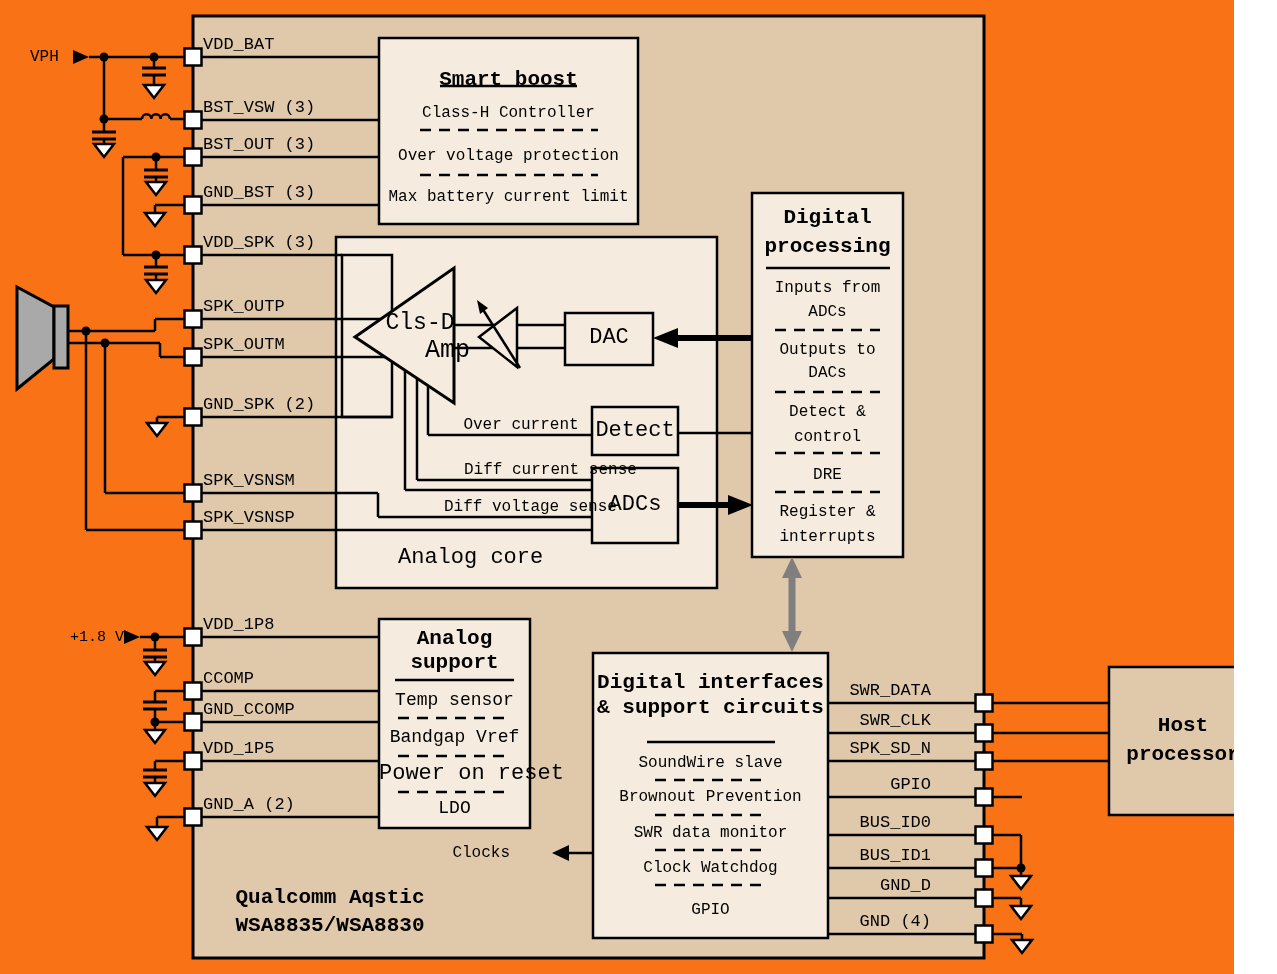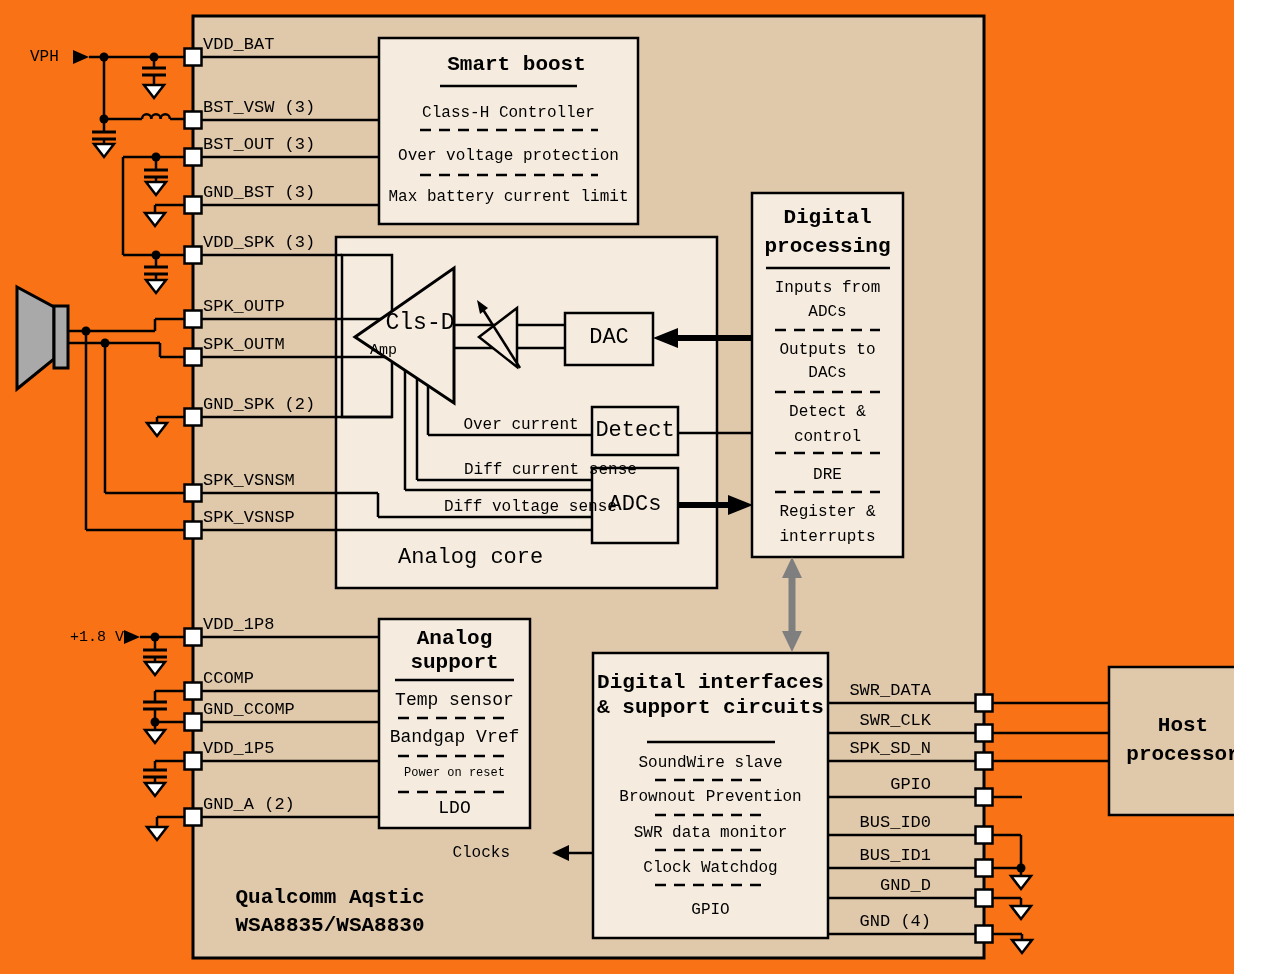--- a/index.html
+++ b/index.html
@@ -274,21 +274,21 @@
 
 <div class="lbl pinR" style="right:303px;top:681px;">SWR_DATA</div>
 <div class="lbl pinR" style="right:303px;top:711px;">SWR_CLK</div>
 <div class="lbl pinR" style="right:303px;top:739px;">SPK_SD_N</div>
 <div class="lbl pinR" style="right:303px;top:775px;">GPIO</div>
 <div class="lbl pinR" style="right:303px;top:813px;">BUS_ID0</div>
 <div class="lbl pinR" style="right:303px;top:846px;">BUS_ID1</div>
 <div class="lbl pinR" style="right:303px;top:876px;">GND_D</div>
 <div class="lbl pinR" style="right:303px;top:912px;">GND (4)</div>
 
-<div class="lbl blkTitle" style="left:379px;top:52px;width:259px;padding-left:8px;">Smart boost</div>
+<div class="lbl blkTitle" style="left:379px;top:67px;width:259px;">Smart boost</div>
 <div class="lbl blkItem" style="left:379px;top:102px;width:259px;">Class-H Controller</div>
 <div class="lbl blkItem" style="left:379px;top:145px;width:259px;">Over voltage protection</div>
 <div class="lbl blkItem" style="left:379px;top:186px;width:259px;">Max battery current limit</div>
 
 <div class="lbl blkTitle" style="left:752px;top:205px;width:151px;">Digital</div>
 <div class="lbl blkTitle" style="left:752px;top:234px;width:151px;">processing</div>
 <div class="lbl blkItem" style="left:752px;top:277px;width:151px;">Inputs from</div>
 <div class="lbl blkItem" style="left:752px;top:301px;width:151px;">ADCs</div>
 <div class="lbl blkItem" style="left:752px;top:339px;width:151px;">Outputs to</div>
 <div class="lbl blkItem" style="left:752px;top:362px;width:151px;">DACs</div>
@@ -303,26 +303,26 @@
 <div class="lbl blkItem" style="left:593px;top:752px;width:235px;">SoundWire slave</div>
 <div class="lbl blkItem" style="left:593px;top:786px;width:235px;">Brownout Prevention</div>
 <div class="lbl blkItem" style="left:593px;top:822px;width:235px;">SWR data monitor</div>
 <div class="lbl blkItem" style="left:593px;top:857px;width:235px;">Clock Watchdog</div>
 <div class="lbl blkItem" style="left:593px;top:899px;width:235px;">GPIO</div>
 
 <div class="lbl blkTitle" style="left:379px;top:626px;width:151px;">Analog</div>
 <div class="lbl blkTitle" style="left:379px;top:650px;width:151px;">support</div>
 <div class="lbl blkItemS" style="left:379px;top:690px;width:151px;">Temp sensor</div>
 <div class="lbl blkItemS" style="left:379px;top:727px;width:151px;">Bandgap Vref</div>
-<div class="lbl blkItemS" style="left:379px;top:763px;width:151px;font-size:12px;text-align:center;">Power on reset</div>
+<div class="lbl blkItemS" style="left:379px;top:763px;width:151px;font-size:22px;text-align:center;">Power on reset</div>
 <div class="lbl blkItemS" style="left:379px;top:798px;width:151px;">LDO</div>
 
 <div class="lbl big" style="left:398px;top:546px;">Analog core</div>
 <div class="lbl big" style="left:370px;top:311px;width:100px;text-align:center;font-size:23px;">Cls-D</div>
-<div class="lbl big" style="left:370px;top:339px;width:100px;text-align:left;font-size:15px;">Amp</div>
+<div class="lbl big" style="left:370px;top:339px;width:100px;text-align:right;font-size:25px;">Amp</div>
 <div class="lbl big" style="left:565px;top:326px;width:88px;text-align:center;">DAC</div>
 <div class="lbl big" style="left:592px;top:419px;width:86px;text-align:center;">Detect</div>
 <div class="lbl big" style="left:592px;top:493px;width:86px;text-align:center;">ADCs</div>
 <div class="lbl sig" style="left:461px;top:416px;width:120px;">Over current</div>
 <div class="lbl sig" style="left:444px;top:461px;width:140px;margin-left:20px;">Diff current sense</div>
 <div class="lbl sig" style="left:444px;top:498px;width:140px;">Diff voltage sense</div>
 
 <div class="lbl blkTitle" style="left:1109px;top:713px;width:148px;">Host</div>
 <div class="lbl blkTitle" style="left:1109px;top:742px;width:148px;">processor</div>
 

